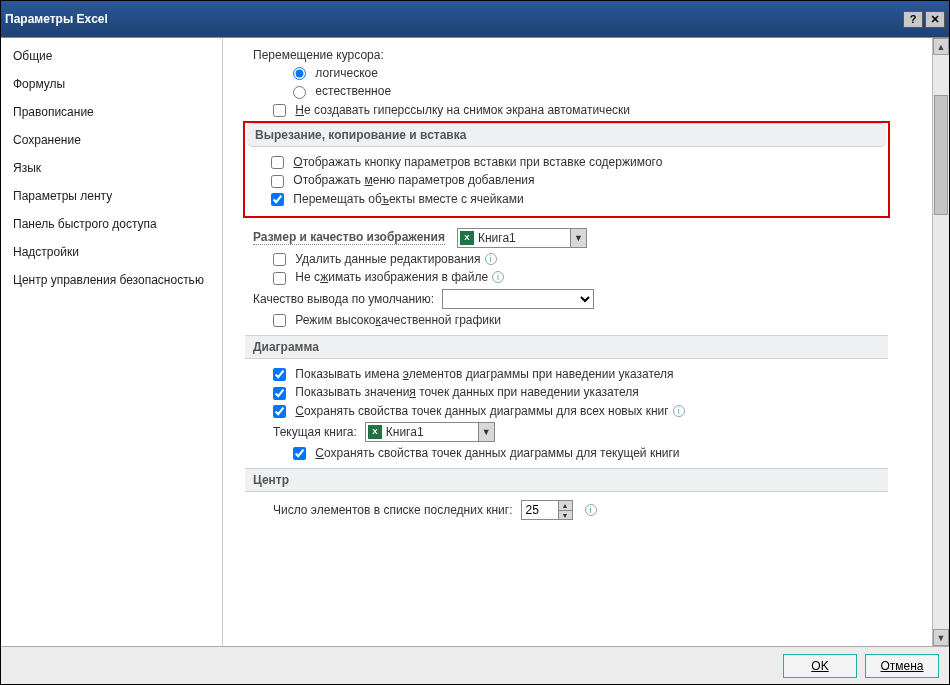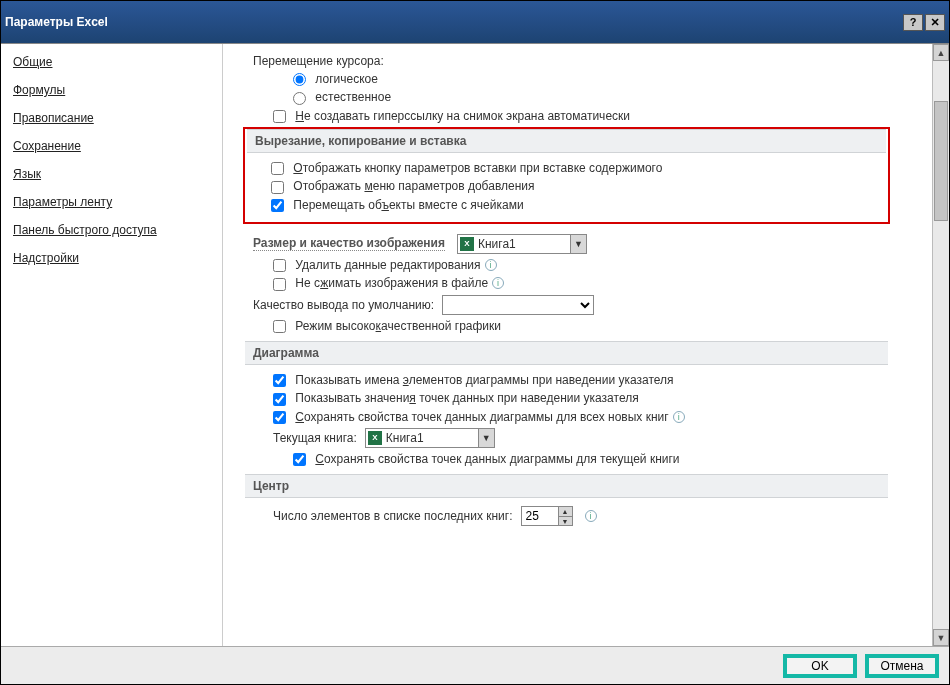--- a/index.html
+++ b/index.html
@@ -15,21 +15,21 @@
   }
   .window {
     width: 950px;
     height: 685px;
     border: 1px solid #000;
     display: flex;
     flex-direction: column;
     background: #fff;
   }
   .titlebar {
-    height: 42px;
+    height: 36px;
     background: linear-gradient(#2b5797, #1d4372);
     color: #fff;
     display: flex;
     align-items: center;
     padding: 0 4px;
     font-weight: bold;
     font-size: 12px;
   }
   .titlebar .title { flex: 1; }
   .titlebar .tb-btn {
@@ -52,21 +52,20 @@
     width: 222px;
     border-right: 1px solid #ccc;
     padding: 4px 0;
     background: #fff;
   }
   .side-item {
     padding: 7px 12px;
     cursor: pointer;
     color: #222;
     border-bottom: 0;
-    text-decoration: underline;
   }
   .side-item.selected {
     background: #a5d8c6;
     border: 2px solid #d40000;
   }
   .content-wrap {
     flex: 1;
     position: relative;
     display: flex;
     overflow: hidden;
@@ -108,21 +107,21 @@
     padding: 4px 8px;
     margin: 8px -8px 8px -8px;
     font-weight: bold;
     color: #555;
   }
   .highlight-box {
     border: 2px solid #d40000;
     padding: 2px 6px 6px 6px;
     margin: 4px -10px 10px -10px;
   }
-  .highlight-box .section { margin-left:-4px; margin-right:-4px; margin-top:-2px;}
+  .highlight-box .section { margin-left:-4px; margin-right:-4px; margin-top:-2px;border-radius:6px;}
   input[type=radio], input[type=checkbox] {
     margin: 0 6px 0 0;
     vertical-align: middle;
   }
   label span.ul { text-decoration: underline; }
   select.combo {
     height: 20px;
     font-size: 12px;
     background: #fff;
     border: 1px solid #888;
@@ -185,23 +184,24 @@
     height: 38px;
     border-top: 1px solid #aaa;
     background: #ececec;
     display:flex; align-items:center; justify-content:flex-end;
     padding: 0 10px;
     gap: 8px;
   }
   .footer button {
     min-width: 74px; height: 24px;
     background: #f3f3f3;
-    border: 4px solid #14b8a6;
+    border: 1px solid #14b8a6;
     font-size: 12px;
     cursor: pointer;
+    text-decoration: underline;
   }
   .label-underlined { text-decoration: underline; }
 </style>
 </head>
 <body>
 
 <div class="window">
 
   <div class="titlebar">
     <span class="title">Параметры Excel</span>
@@ -213,20 +213,21 @@
 
     <div class="sidebar">
       <div class="side-item">Общие</div>
       <div class="side-item">Формулы</div>
       <div class="side-item">Правописание</div>
       <div class="side-item">Сохранение</div>
       <div class="side-item">Язык</div>
       <div class="side-item">Параметры ленту</div>
       <div class="side-item">Панель быстрого доступа</div>
       <div class="side-item">Надстройки</div>
+      <div class="side-item">Центр управления безопасностью</div>
     </div>
 
     <div class="content-wrap">
       <div class="content">
 
         <div class="row">Перемещение курсора:</div>
         <div class="row in2">
           <label>
             <input type="radio" name="cur" checked="" style="">
             <span>логическое</span>

